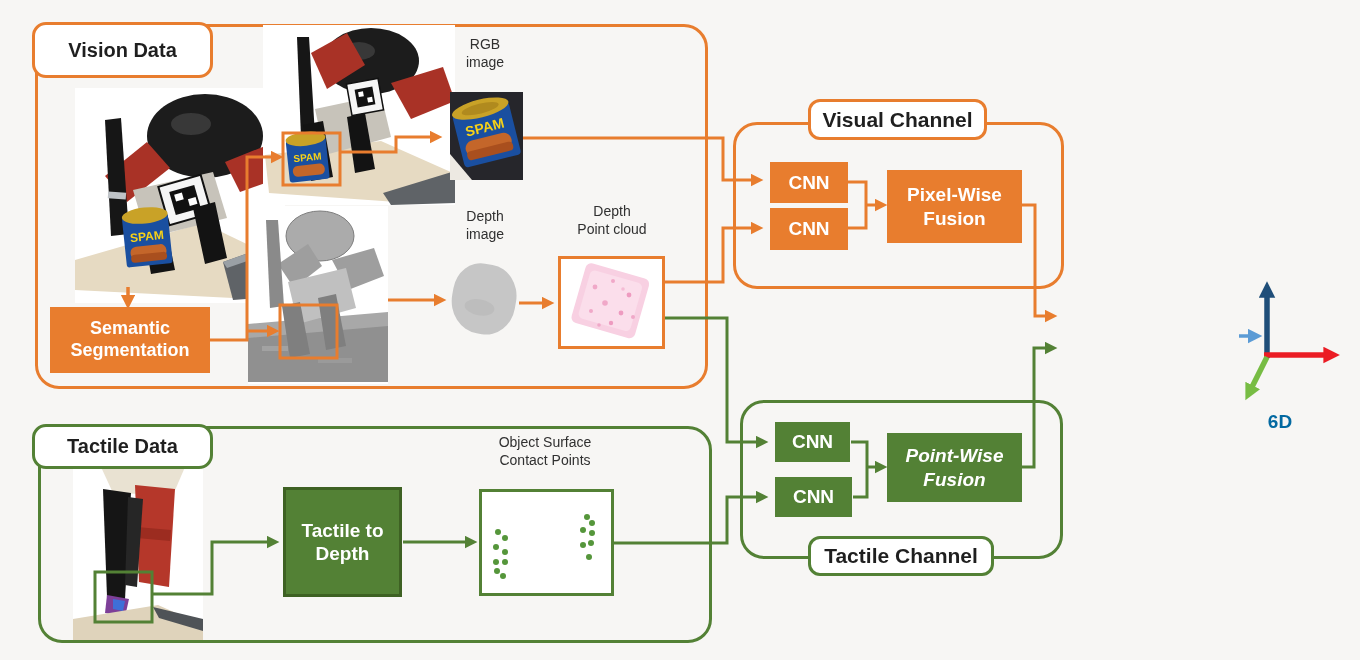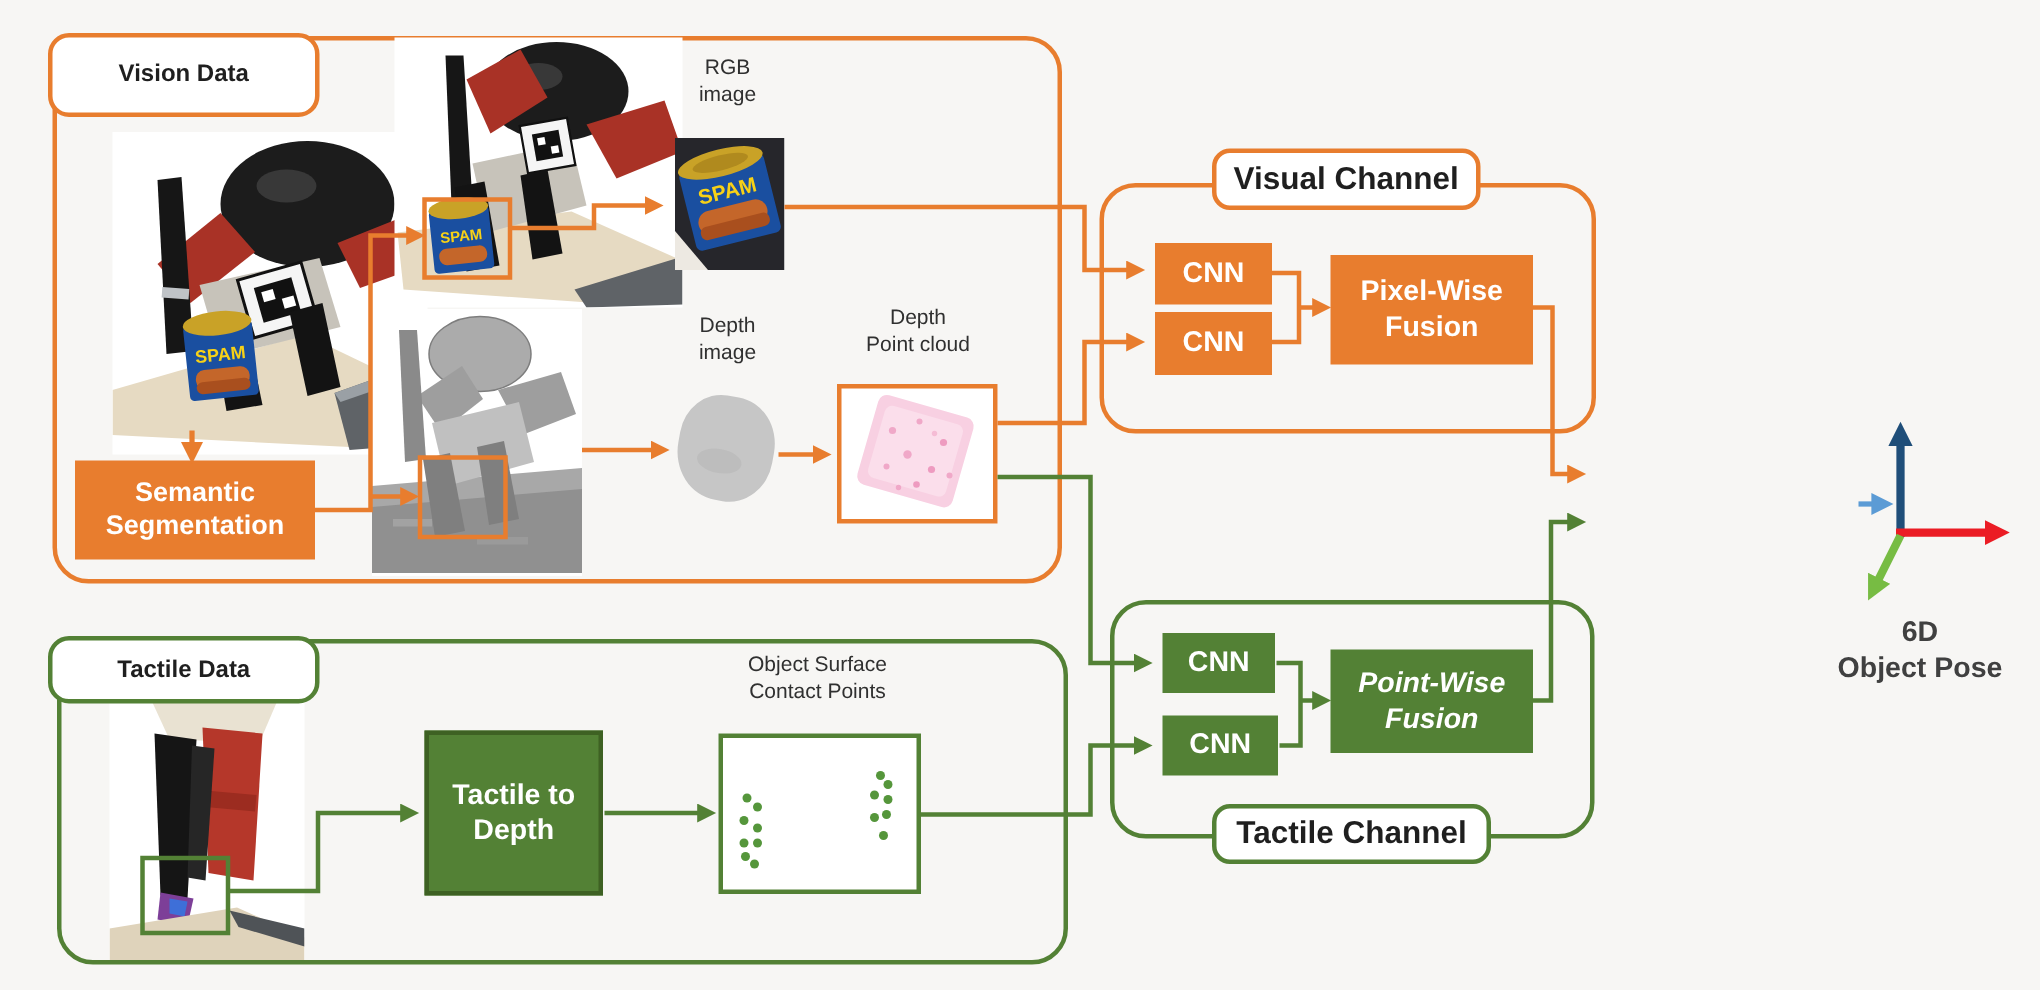--- a/index.html
+++ b/index.html
@@ -8,36 +8,36 @@
 
   
   .group-box{position:absolute;border:3px solid;border-radius:24px;z-index:1;background:transparent;}
   .group-box.orange{border-color:var(--orange,#E87D2E);}
   .group-box.green{border-color:var(--green,#538135);}
 
   .tag{position:absolute;background:#fff;border:3px solid;display:flex;align-items:center;justify-content:center;
        font-weight:bold;color:#1f1f1f;z-index:3;box-sizing:border-box;}
   .tag.orange{border-color:var(--orange,#E87D2E);}
   .tag.green{border-color:var(--green,#538135);}
-  .tag.big{border-radius:14px;font-size:16px;}
+  .tag.big{border-radius:14px;font-size:20px;}
   .tag.small{border-radius:12px;font-size:21px;}
 
   
   .node{position:absolute;display:flex;flex-direction:column;align-items:center;justify-content:center;
         text-align:center;color:#fff;line-height:1.22;z-index:2;box-sizing:border-box;}
   .node span{display:block;}
   .fill-o{background:var(--orange,#E87D2E);font-size:19px;font-weight:600;}
   .fill-g{background:var(--green,#538135);font-size:19px;font-weight:600;}
   .fill-g.bordered{border:3px solid #3E6123;}
   .fill-b{background:var(--pose-blue,#2F5597);font-size:19px;font-weight:600;letter-spacing:.5px;}
 
   
   .ann{position:absolute;text-align:center;color:#303030;font-size:14px;line-height:1.25;z-index:2;}
   .ann span{display:block;}
-  .ann.bold{font-weight:bold;color:#404040;font-size:19px;}
+  .ann.bold{font-weight:bold;color:#0369a1;font-size:19px;}
 
   
   .photo{position:absolute;z-index:1;background:#fff;}
   .framed{position:absolute;background:#fff;border:3px solid;box-sizing:border-box;z-index:2;}
   .framed.orange{border-color:var(--orange,#E87D2E);}
   .framed.green{border-color:var(--green,#538135);}
 
   .blob{position:absolute;width:64px;height:70px;background:#C6C6C6;border-radius:42% 46% 44% 48%;
         transform:rotate(10deg);z-index:2;}
   .blob .inner{position:absolute;left:14px;top:36px;width:30px;height:16px;background:#BDBDBD;border-radius:50%;}
@@ -268,21 +268,20 @@
   <div class="ann" style="left:546px;top:203px;width:132px;">
     <span>Depth</span>
     <span>Point cloud</span>
   </div>
   <div class="ann" style="left:455px;top:434px;width:180px;">
     <span>Object Surface</span>
     <span>Contact Points</span>
   </div>
   <div class="ann bold" style="left:1200px;top:410px;width:160px;">
     <span>6D</span>
-    <span>Object Pose</span>
   </div>
 
   <svg id="wires" width="1360" height="660" viewBox="0 0 1360 660">
     <defs>
       <marker id="mo" markerWidth="4.6" markerHeight="4.4" refX="0.4" refY="2.1" orient="auto">
         <path d="M0 0 L4.2 2.1 L0 4.2 Z" fill="#E87D2E" style="fill:var(--orange,#E87D2E)"></path>
       </marker>
       <marker id="mg" markerWidth="4.6" markerHeight="4.4" refX="0.4" refY="2.1" orient="auto">
         <path d="M0 0 L4.2 2.1 L0 4.2 Z" fill="#538135" style="fill:var(--green,#538135)"></path>
       </marker>

